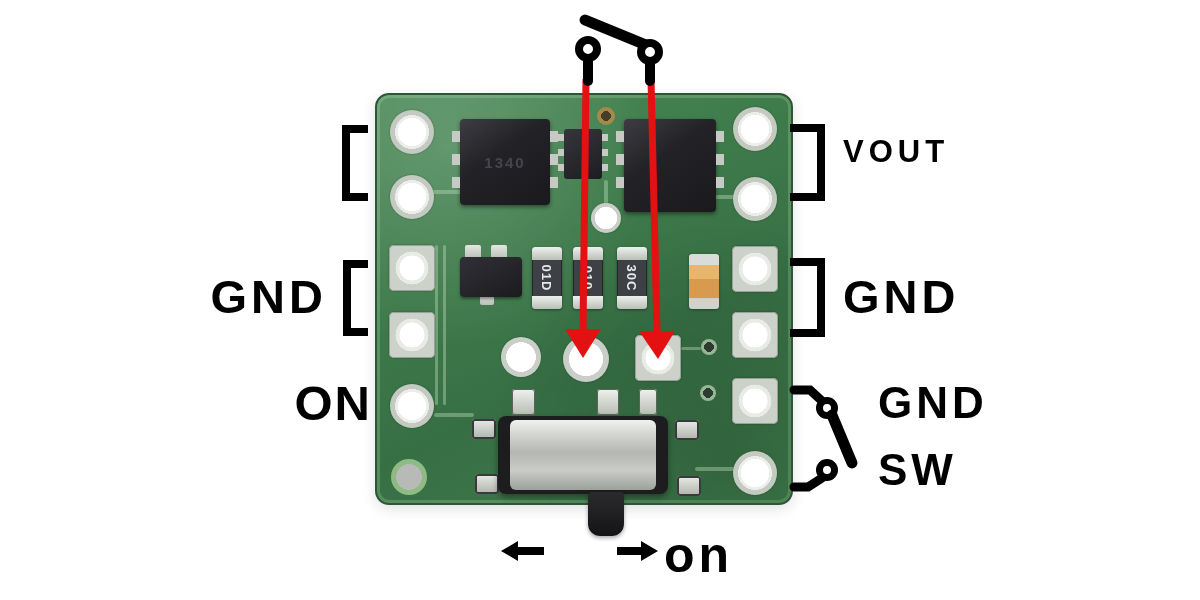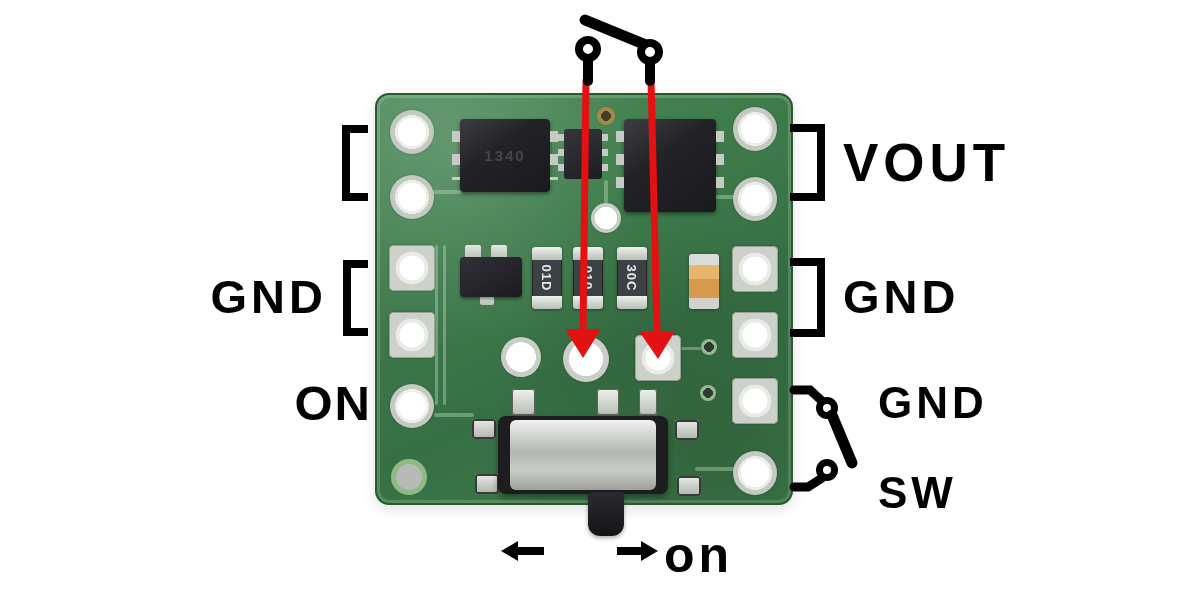--- a/index.html
+++ b/index.html
@@ -1,26 +1,26 @@
 <!DOCTYPE html>
 <html><head>
 <meta charset="utf-8">
 <style>
   html,body{margin:0;padding:0;background:#fff;}
   #stage{position:relative;width:1200px;height:600px;background:#ffffff;overflow:hidden;
          font-family:"Liberation Sans",sans-serif;}
   
   .label{position:absolute;font-weight:700;color:#000;line-height:1;white-space:nowrap;}
   .lbl-vin  {left:170px;top:135px;width:160px;text-align:right;font-size:47px;}
-  .lbl-vout {left:843px;top:136px;font-size:53px;letter-spacing:5px;}
+  .lbl-vout {left:843px;top:136px;font-size:31px;letter-spacing:5px;}
   .lbl-gndl {left:160px;top:273px;width:167px;text-align:right;font-size:47px;letter-spacing:4px;}
   .lbl-gndr {left:843px;top:273px;font-size:47px;letter-spacing:4px;}
   .lbl-on   {left:240px;top:379px;width:132px;text-align:right;font-size:49px;letter-spacing:2px;}
   .lbl-gndsw{left:878px;top:381px;font-size:44px;letter-spacing:4px;}
-  .lbl-sw   {left:878px;top:471px;font-size:44px;letter-spacing:4px;}
+  .lbl-sw   {left:878px;top:448px;font-size:44px;letter-spacing:4px;}
   .lbl-off  {left:377px;top:530px;width:123px;text-align:right;font-size:50px;letter-spacing:1px;}
   .lbl-onb  {left:664px;top:530px;font-size:50px;letter-spacing:4px;}
   
   #overlay{position:absolute;left:0;top:0;z-index:5;pointer-events:none;}
   
   #board{position:absolute;left:375px;top:93px;width:418px;height:412px;z-index:1;
          border-radius:14px;overflow:visible;
          background:linear-gradient(155deg,#4c8a58 0%,#3f7d4c 30%,#376f44 62%,#3f7c4b 100%);
          border:2px solid #2c5737;box-sizing:border-box;
          box-shadow:inset 0 0 0 3px rgba(200,235,190,.22), 0 4px 14px rgba(0,0,0,.12);}
@@ -107,21 +107,21 @@
     <div class="pad-round" style="left:13px;top:289px;"></div>
     <div class="via-bare" style="left:14px;top:364px;"></div>
 
     <div class="pad-round" style="left:356px;top:12px;"></div>
     <div class="pad-round" style="left:356px;top:82px;"></div>
     <div class="pad-square" style="left:355px;top:151px;"></div>
     <div class="pad-square" style="left:355px;top:217px;"></div>
     <div class="pad-square" style="left:355px;top:283px;"></div>
     <div class="pad-round" style="left:356px;top:356px;"></div>
 
-    <div class="ic" style="left:83px;top:24px;width:90px;height:73px;">
+    <div class="ic" style="left:83px;top:24px;width:90px;height:86px;">
       <div class="leads-l"></div>
       <div class="leads-r"></div>
       <div class="ic-mark">1340</div>
     </div>
     <div class="ic" style="left:247px;top:24px;width:92px;height:93px;">
       <div class="leads-l"></div>
       <div class="leads-r"></div>
     </div>
     <div class="sot6">
       <div class="leads-l"></div>

